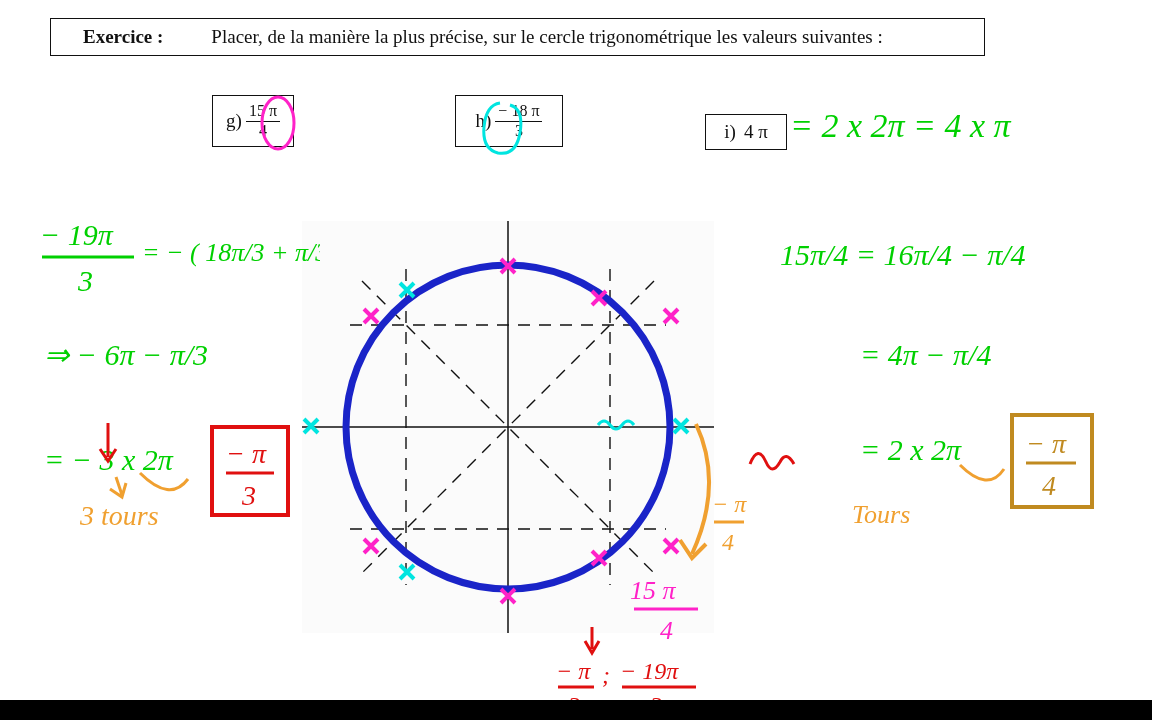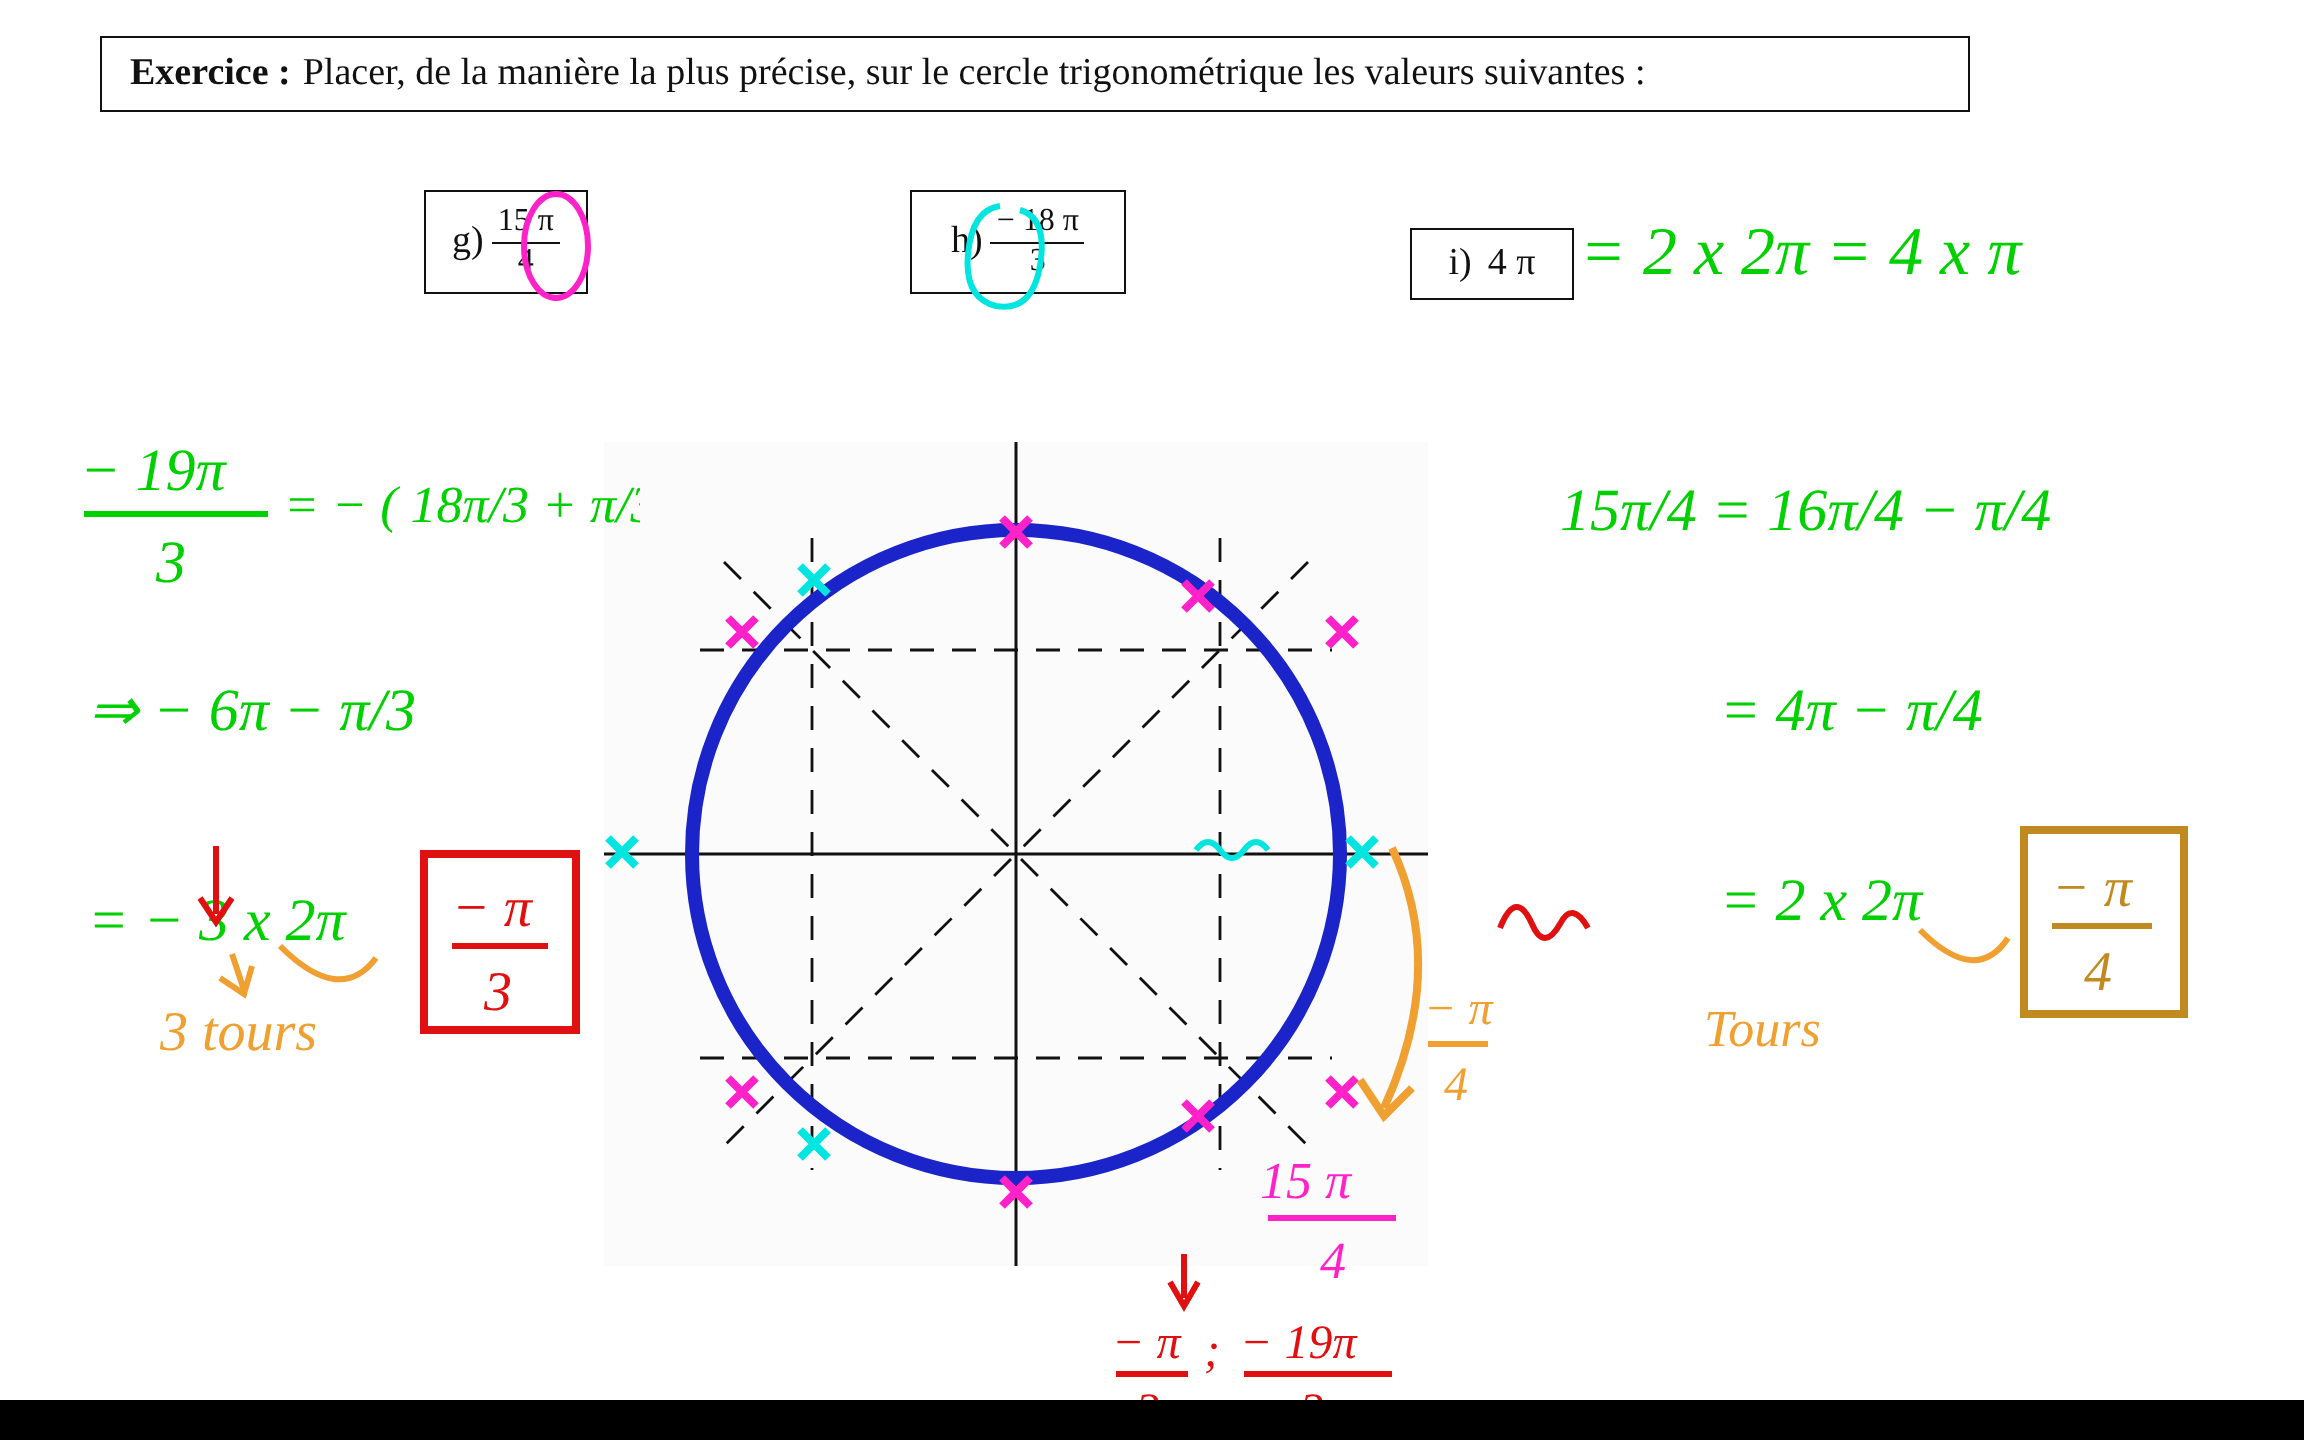--- a/index.html
+++ b/index.html
@@ -5,22 +5,22 @@
   html,body{margin:0;padding:0;background:#000;}
   body{width:1152px;height:720px;overflow:hidden;font-family:"Liberation Serif",serif;}
   #stage{position:relative;width:1152px;height:720px;background:#000;}
 
   
   .board{position:absolute;left:0;top:0;width:1152px;height:700px;background:#ffffff;}
 
   .exercise-box{
     position:absolute;left:50px;top:18px;width:935px;height:38px;
     border:1px solid #111;background:#fff;
-    display:flex;align-items:center;padding-left:14px;box-sizing:border-box;
-    font-size:19px;color:#111;
+    display:flex;align-items:center;padding-left:32px;box-sizing:border-box;
+    font-size:19px;color:#111;gap:24px;
   }
   .exercise-box b{font-weight:bold;}
 
   .qbox{
     position:absolute;border:1px solid #111;background:#fff;
     display:flex;align-items:center;justify-content:center;
     font-size:19px;color:#111;box-sizing:border-box;
   }
   .frac{display:inline-flex;flex-direction:column;align-items:center;line-height:1.05;margin-left:4px;}
   .frac .num{font-size:16px;padding:0 3px;}
@@ -39,21 +39,21 @@
   .black-bottom{position:absolute;left:0;top:700px;width:1152px;height:20px;background:#000;}
 </style>
 </head>
 <body>
 
 <div id="stage">
   <div class="board"></div>
 
   <div class="exercise-box">
     <b>Exercice :</b>
-    <span style="margin-left:6px">Placer, de la manière la plus précise, sur le cercle trigonométrique les valeurs suivantes :</span>
+    <span style="margin-left:24px">Placer, de la manière la plus précise, sur le cercle trigonométrique les valeurs suivantes :</span>
   </div>
 
   <div class="qbox" style="left:212px;top:95px;width:82px;height:52px;">
     <span>g)</span>
     <span class="frac">
       <span class="num">15 π</span>
       <span class="bar"></span>
       <span class="den">4</span>
     </span>
   </div>

